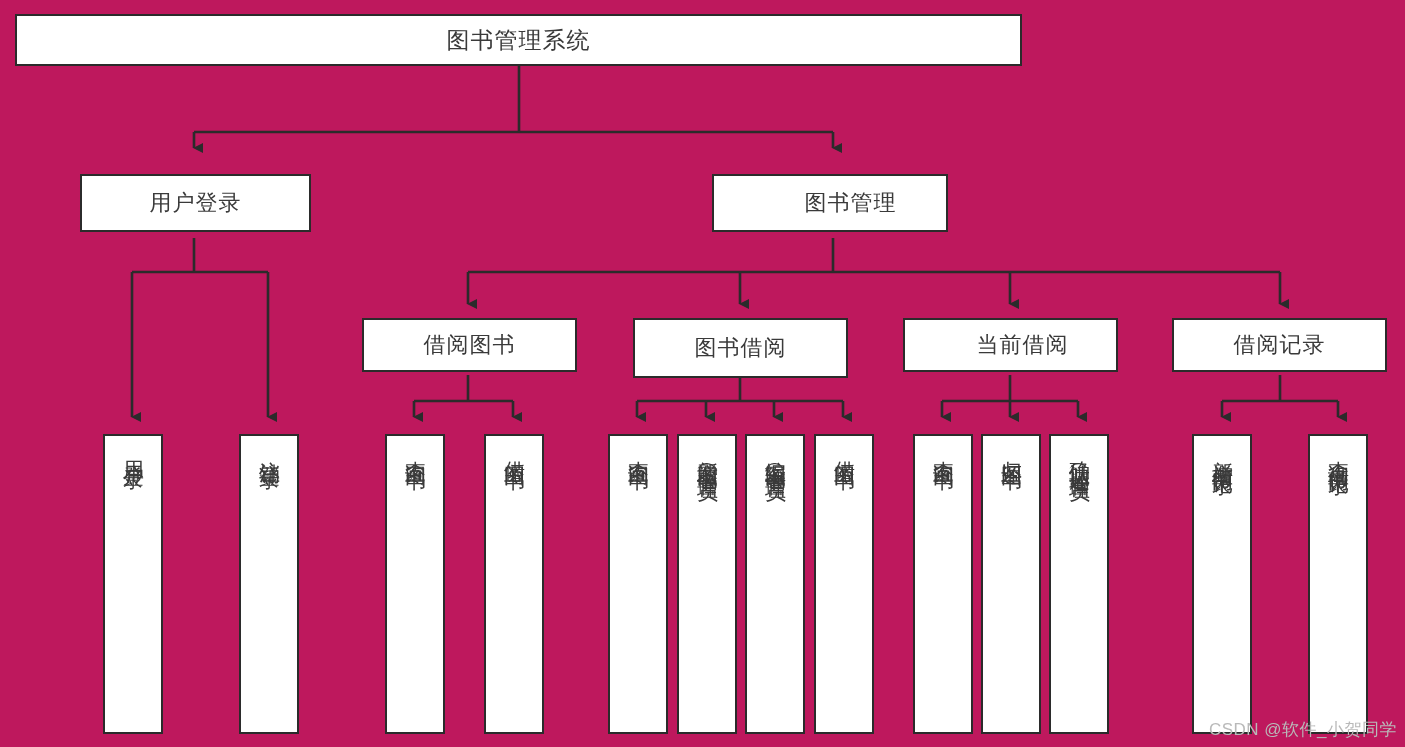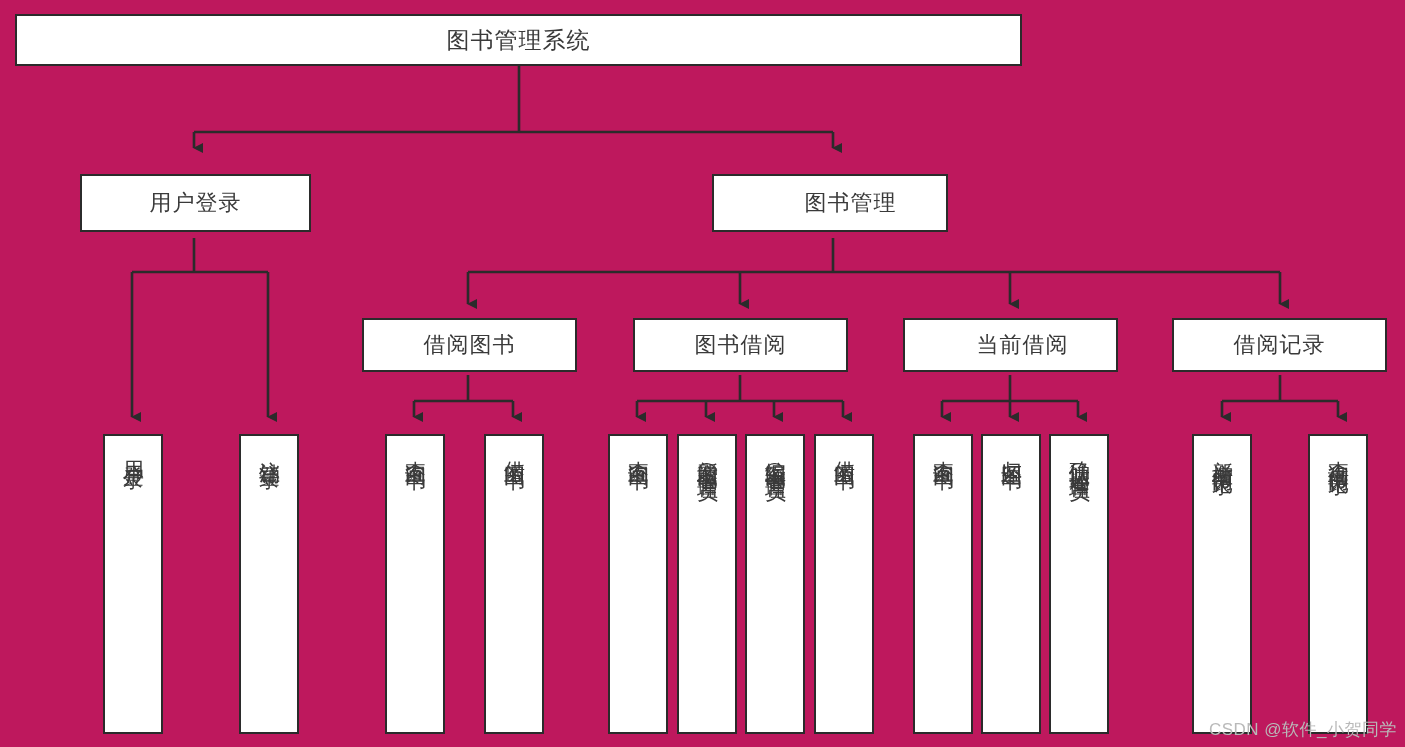--- a/index.html
+++ b/index.html
@@ -135,21 +135,21 @@
   </div>
 
   <div class="node-box horizontal" style="left:712px; top:174px; width:236px; height:58px;padding-left:41px;">
     <span class="hlabel">图书管理</span>
   </div>
 
   <div class="node-box horizontal" style="left:362px; top:318px; width:215px; height:54px;">
     <span class="hlabel">借阅图书</span>
   </div>
 
-  <div class="node-box horizontal" style="left:633px; top:318px; width:215px; height:54px;">
+  <div class="node-box horizontal" style="left:633px; top:318px; width:215px; height:60px;">
     <span class="hlabel">图书借阅</span>
   </div>
 
   <div class="node-box horizontal" style="left:903px; top:318px; width:215px; height:54px;padding-left:24px;">
     <span class="hlabel">当前借阅</span>
   </div>
 
   <div class="node-box horizontal" style="left:1172px; top:318px; width:215px; height:54px;">
     <span class="hlabel">借阅记录</span>
   </div>

